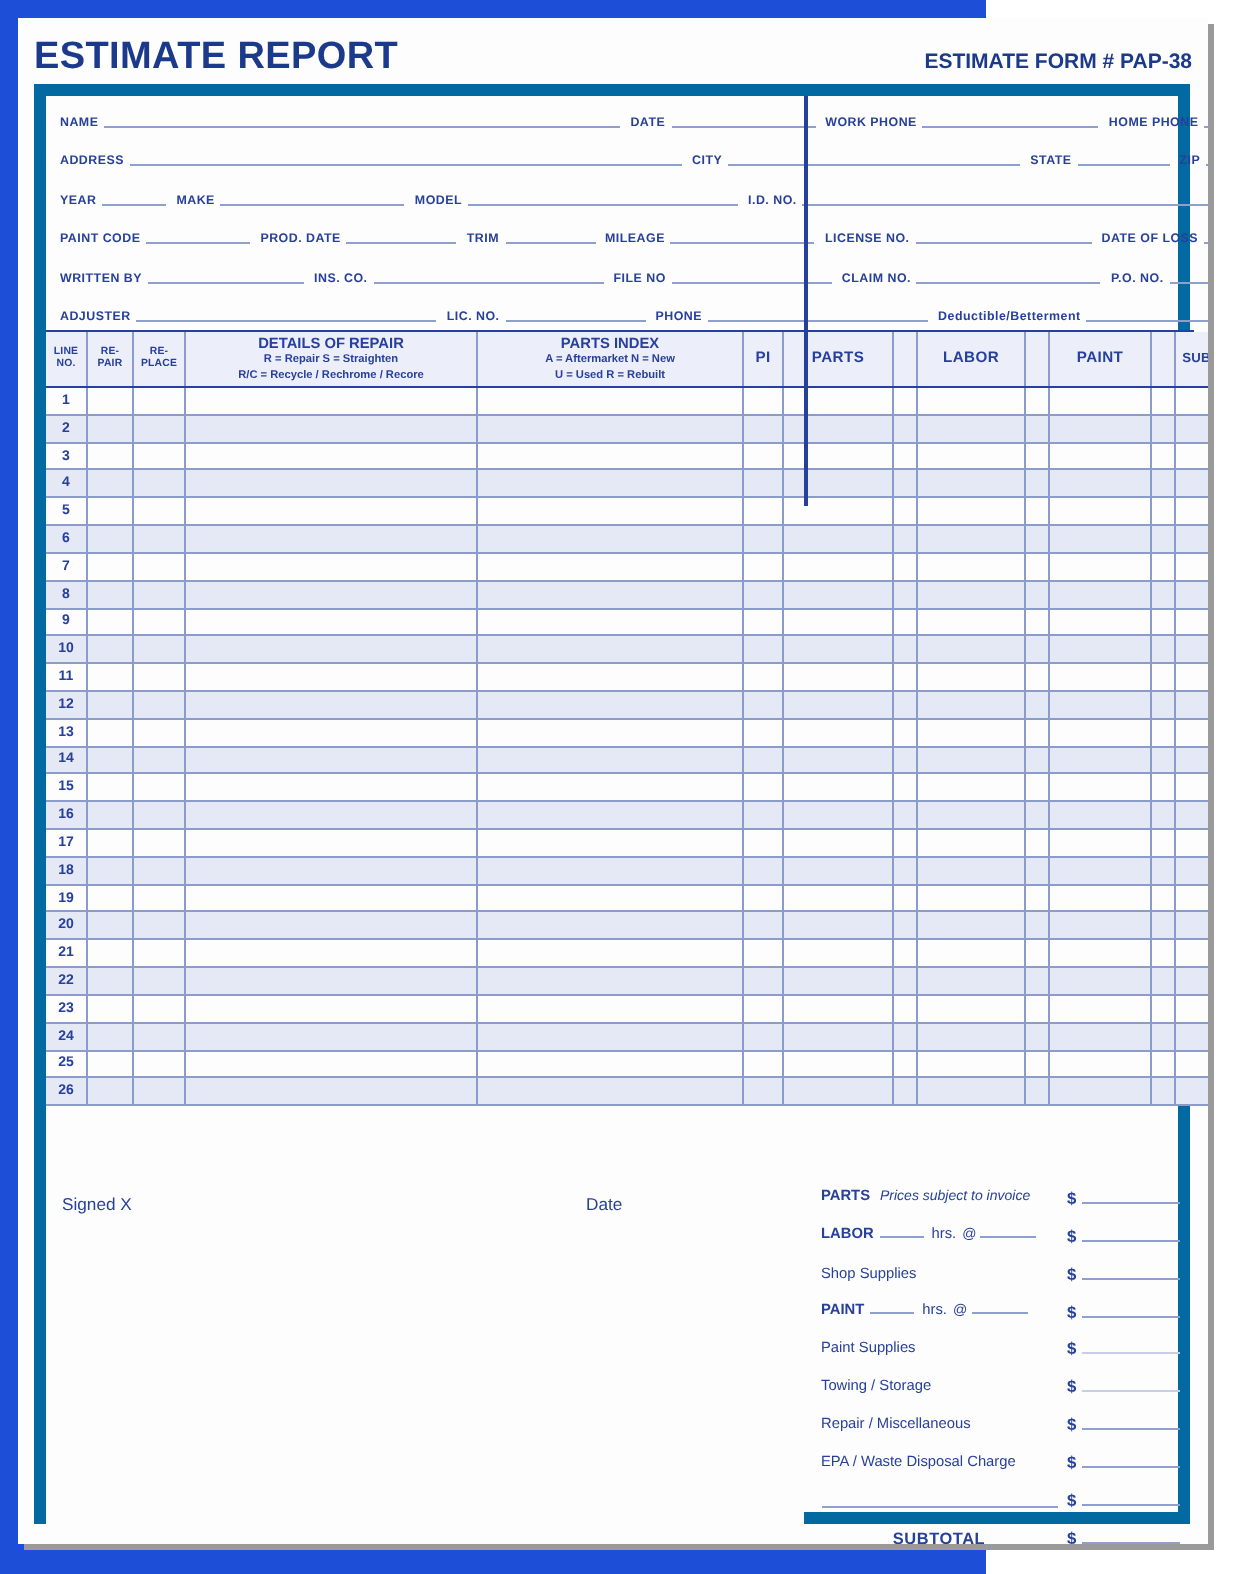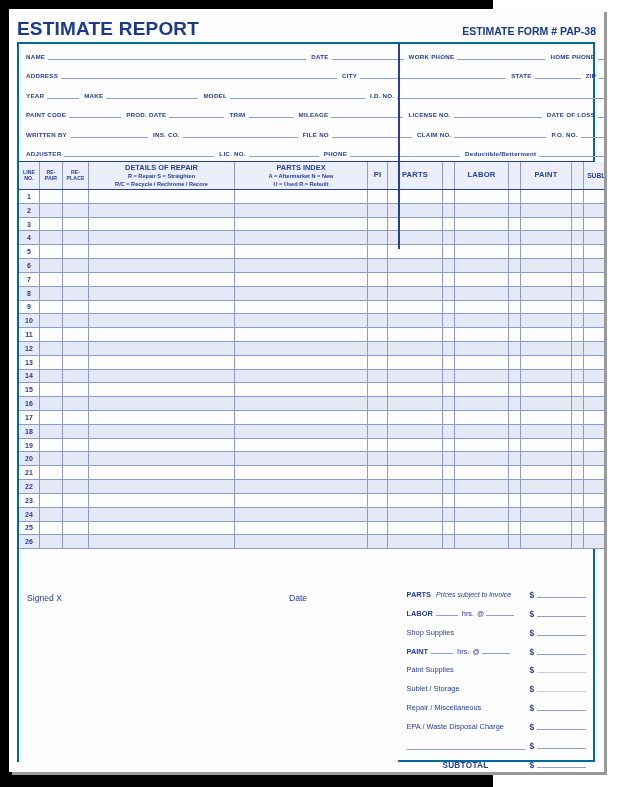--- a/index.html
+++ b/index.html
@@ -12,21 +12,21 @@
     height: 787px;
     overflow: hidden;
     font-family: "Liberation Sans", sans-serif;
   }
 
   
   #frame {
     position: relative;
     width: 493px;
     height: 787px;
-    background: #000000;
+    background: #1d4ed8;
     box-sizing: border-box;
   }
   #shadow {
     position: absolute;
     left: 12px; top: 12px;
     width: 595px; height: 763px;
     background: #9a9a9a;
   }
   #page {
     position: absolute;
@@ -59,21 +59,21 @@
     font-weight: bold;
     color: #1b3a8c;
     line-height: 18px;
   }
 
   
   #outer-box {
     position: absolute;
     left: 8px; top: 33px;
     width: 578px; height: 720px;
-    border: 2px solid #0369a1;
+    border: 6px solid #0369a1;
     box-sizing: border-box;
   }
 
   
   #fields {
     position: absolute;
     left: 0; top: 0;
     width: 574px;
     height: 117px;
   }
@@ -976,21 +976,21 @@
             <div class="tot-label" style="position: absolute; left: 7px; bottom: 3px;">
               <span>Paint Supplies</span>
             </div>
             <div class="tot-amount">
               <span class="dollar">$</span>
               <span class="amount-line faint"></span>
             </div>
           </div>
           <div class="tot-row">
             <div class="tot-label" style="position: absolute; left: 7px; bottom: 3px;">
-              <span>Sublet / Storage</span>
+              <span>Towing / Storage</span>
             </div>
             <div class="tot-amount">
               <span class="dollar">$</span>
               <span class="amount-line faint"></span>
             </div>
           </div>
           <div class="tot-row">
             <div class="tot-label" style="position: absolute; left: 7px; bottom: 3px;">
               <span>Repair / Miscellaneous</span>
             </div>

